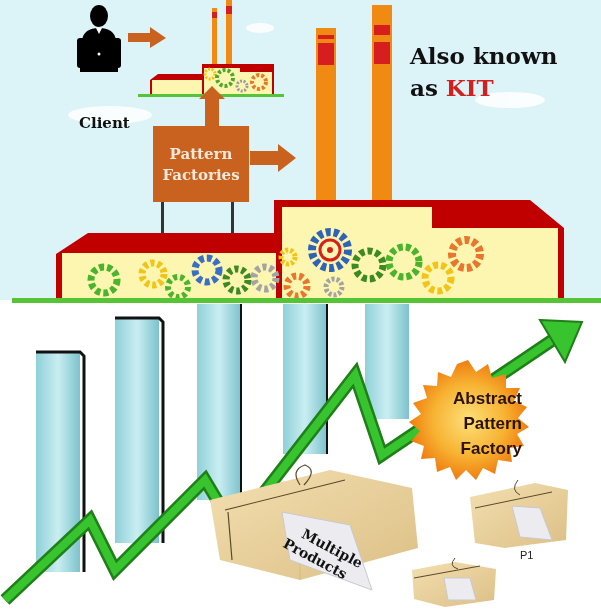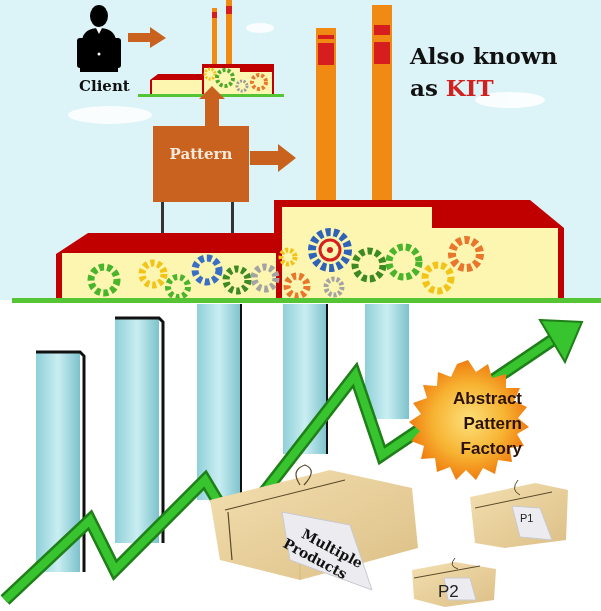--- a/index.html
+++ b/index.html
@@ -1,19 +1,19 @@
 <!DOCTYPE html>
 <html><head>
 <meta charset="utf-8">
 <style>
   html,body{margin:0;padding:0;background:#fff;}
   #canvas{position:relative;width:601px;height:611px;overflow:hidden;background:#fff;}
   #sky{position:absolute;left:0;top:0;width:601px;height:300px;background:#dcf3f8;}
   svg{position:absolute;left:0;top:0;}
-  .txt{position:absolute;white-space:nowrap;}
+  .txt{position:absolute;white-space:nowrap;margin-top:37px;}
   .serif-b{font-family:"DejaVu Serif","Liberation Serif",serif;font-weight:bold;}
   .sans-b{font-family:"Liberation Sans","DejaVu Sans",sans-serif;font-weight:bold;}
   .sans{font-family:"Liberation Sans","DejaVu Sans",sans-serif;}
 </style>
 </head>
 <body>
 
 <div id="canvas">
   <div id="sky"></div>
 
@@ -152,20 +152,21 @@
       <path d="M412 570 L455 562 L496 569 L494 600 L445 607 L414 599 Z" fill="url(#boxg)"></path>
       <path d="M414 578 L480 566 M455 558 Q448 566 458 569" fill="none" stroke="#5a4a2a" stroke-width="1"></path>
       <path d="M444 578 L470 578 L476 600 L448 600 Z" fill="#ececf0" stroke="#c9c9cf" stroke-width="1"></path>
     </g>
   </svg>
 
   <div class="txt serif-b" style="left:79px;top:77px;font-size:15px;color:#111;">Client</div>
 
   <div style="position:absolute;left:153px;top:144px;width:96px;text-align:center;line-height:21px;font-size:15px;color:#f3e9dc;" class="serif-b">
     <div>Pattern</div>
+    <div>Factories</div>
   </div>
 
   <div class="serif-b" style="position:absolute;left:410px;top:40px;font-size:23px;line-height:32px;color:#111;">
     <div>Also known</div>
     <div><span>as </span><span style="color:#d02020;">KIT</span></div>
   </div>
 
   <div class="sans-b" style="position:absolute;left:416px;top:386px;width:106px;text-align:right;font-size:17px;line-height:25px;color:#2a1208;">
     <div>Abstract</div>
     <div>Pattern</div>

